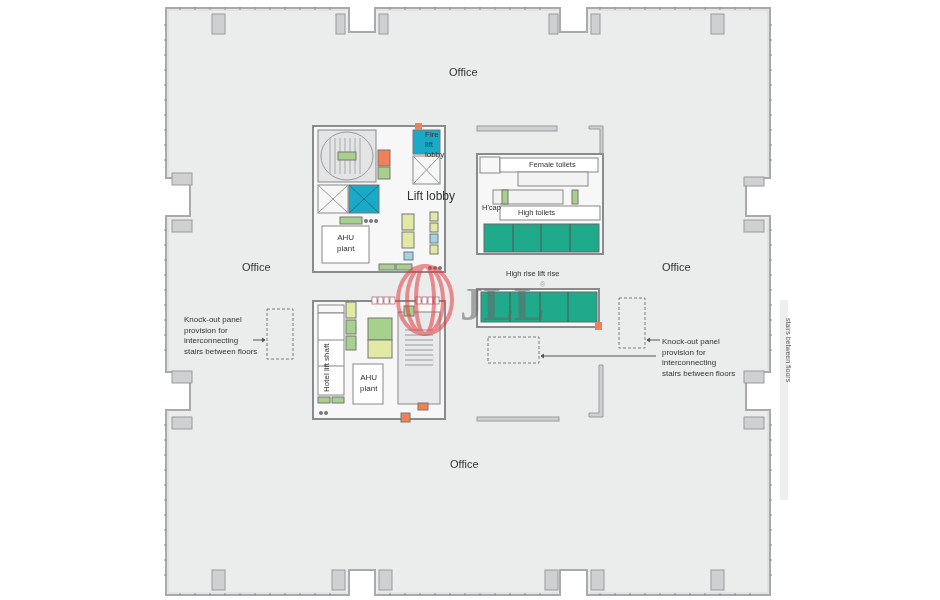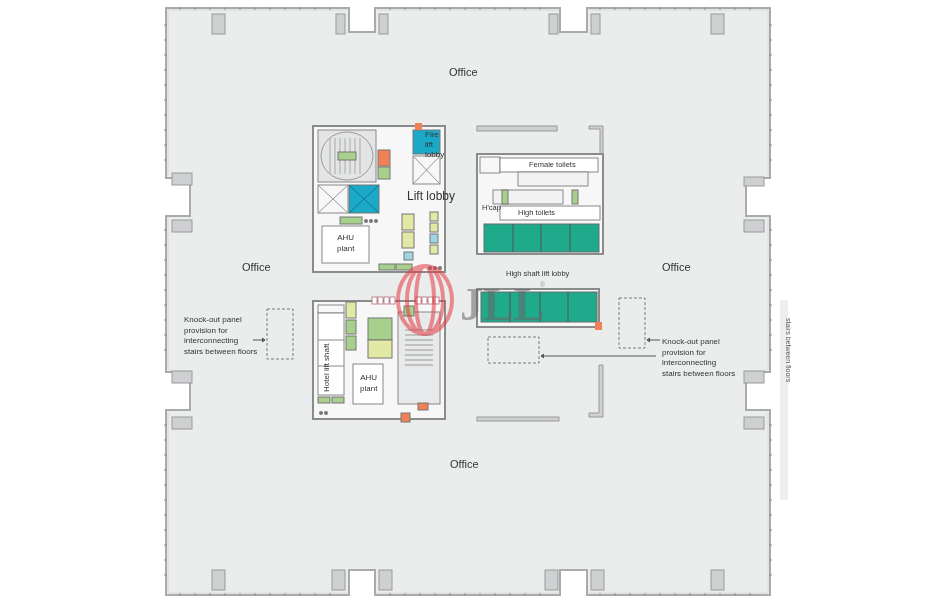--- a/index.html
+++ b/index.html
@@ -191,21 +191,21 @@
 lobby</div>
 <div class="lbl" style="left:407px;top:190px;font-size:12px;">Lift lobby</div>
 <div class="lbl lbl-ml" style="left:337px;top:232px;font-size:8px;line-height:11px;text-align:center;">AHU
 plant</div>
 <div class="lbl lbl-ml" style="left:360px;top:372px;font-size:8px;line-height:11px;text-align:center;">AHU
 plant</div>
 <div class="lbl" style="left:323px;top:392px;font-size:8px;transform:rotate(-90deg);transform-origin:left top;">Hotel lift shaft</div>
 <div class="lbl" style="left:482px;top:160px;font-size:7.5px;margin-top:44px;">H'cap</div>
 <div class="lbl" style="left:529px;top:161px;font-size:7.5px;">Female toilets</div>
 <div class="lbl" style="left:518px;top:209px;font-size:7.5px;">High toilets</div>
-<div class="lbl" style="left:506px;top:270px;font-size:7.5px;">High shaft lift lobby</div>
+<div class="lbl" style="left:506px;top:270px;font-size:7.5px;">High rise lift rise</div>
 
 <div class="lbl lbl-ml" style="left:184px;top:315px;font-size:8px;line-height:10.5px;">Knock-out panel
 provision for
 interconnecting
 stairs between floors</div>
 <div class="lbl lbl-ml" style="left:662px;top:337px;font-size:8px;line-height:10.5px;">Knock-out panel
 provision for
 interconnecting
 stairs between floors</div>
 <div class="vert" style="left:792px;top:318px;">stairs between floors</div>

